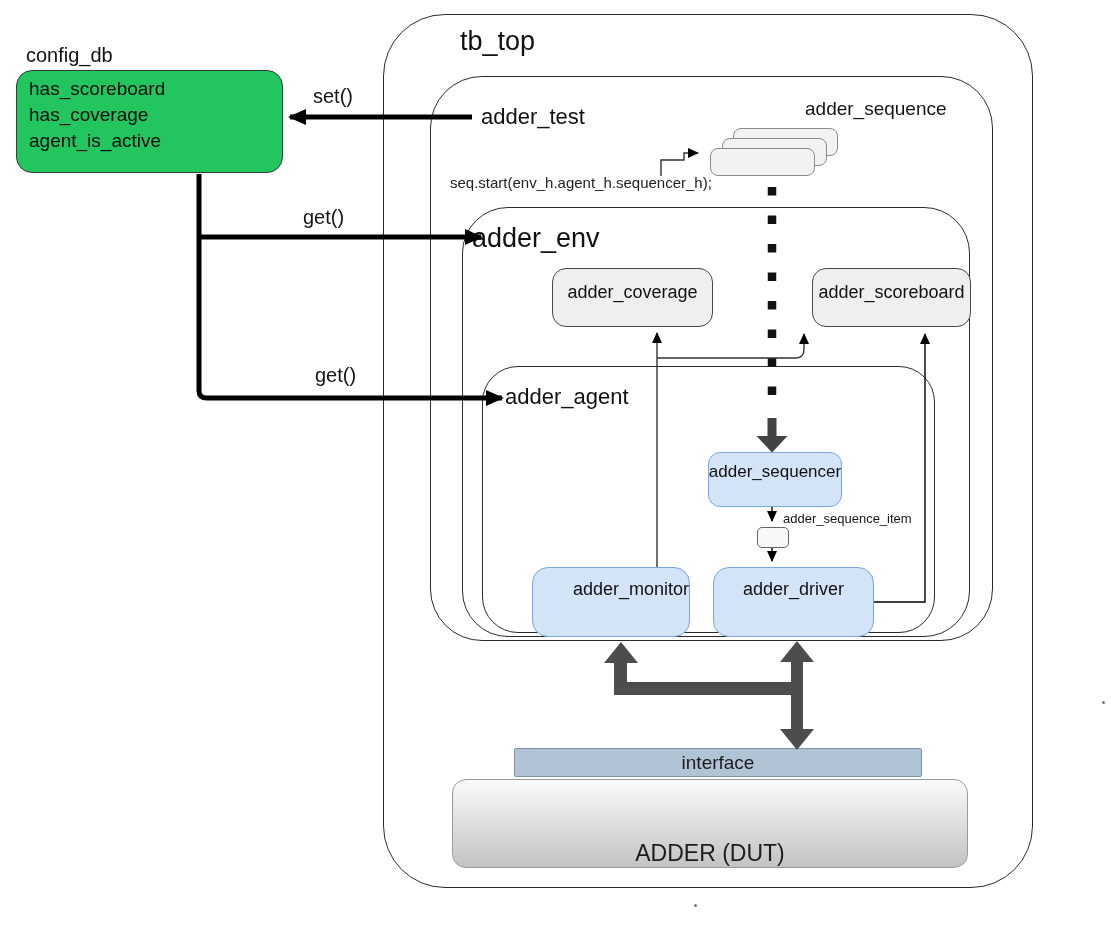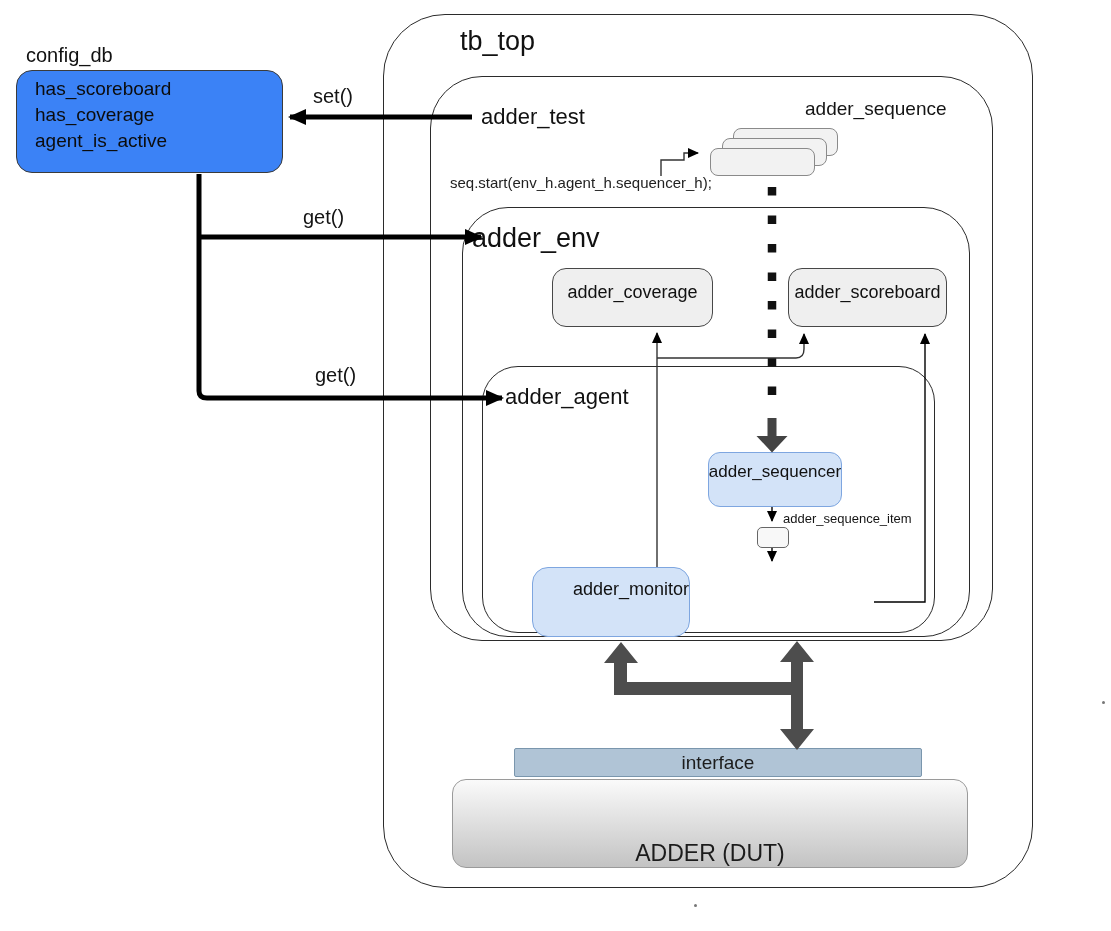--- a/index.html
+++ b/index.html
@@ -11,22 +11,22 @@
   .container{position:absolute;border:1.4px solid #2b2b2b;background:transparent;box-sizing:border-box;}
   .ctr-label{position:absolute;color:#111;white-space:nowrap;}
   
   .box{position:absolute;box-sizing:border-box;display:flex;justify-content:center;white-space:nowrap;}
   .graybox{background:#efefef;border:1.4px solid #474747;border-radius:14px;font-size:18px;color:#111;
            align-items:flex-start;padding-top:13px;}
   .bluebox{background:#d3e3f8;border:1.4px solid #7ea6e0;border-radius:16px;font-size:18px;color:#111;
            align-items:flex-start;padding-top:11px;}
   .stackbox{position:absolute;background:#f2f2f2;border:1px solid #8a8a8a;border-radius:8px;box-sizing:border-box;}
   .itembox{position:absolute;background:#f8f8f8;border:1.1px solid #666;border-radius:5px;box-sizing:border-box;}
-  .cfgbox{position:absolute;background:#3b82f6;border:1.6px solid #3b3b3b;border-radius:16px;box-sizing:border-box;
-          font-size:19px;color:#0c0c0c;padding:5px 0 0 18px;line-height:26px;}
+  .cfgbox{position:absolute;background:#22c55e;border:1.6px solid #3b3b3b;border-radius:16px;box-sizing:border-box;
+          font-size:19px;color:#0c0c0c;padding:5px 0 0 12px;line-height:26px;}
   .iface{position:absolute;background:#b0c4d6;border:1.5px solid #7a96ad;box-sizing:border-box;border-radius:2px;
          display:flex;align-items:center;justify-content:center;font-size:19px;color:#1c1c1c;}
   .dut{position:absolute;background:linear-gradient(#fafafa,#c3c3c3);border:1.5px solid #9a9a9a;border-radius:14px;
        box-sizing:border-box;display:flex;align-items:flex-end;justify-content:center;font-size:23px;color:#1c1c1c;}
   .note{position:absolute;white-space:nowrap;color:#141414;}
   svg.overlay{position:absolute;left:0;top:0;pointer-events:none;}
   .stray{position:absolute;width:3px;height:3px;background:#777;border-radius:50%;}
 </style>
 </head>
 <body>
@@ -56,31 +56,34 @@
 
   <div class="note" style="left:762px;top:98px;font-size:19px;margin-left:43px;">adder_sequence</div>
   <div class="stackbox" style="left:733px;top:128px;width:105px;height:28px;"></div>
   <div class="stackbox" style="left:722px;top:138px;width:105px;height:28px;"></div>
   <div class="stackbox" style="left:710px;top:148px;width:105px;height:28px;"></div>
   <div class="note" style="left:450px;top:174px;font-size:15px;color:#222;">seq.start(env_h.agent_h.sequencer_h);</div>
 
   <div class="box graybox" style="left:552px;top:268px;width:161px;height:59px;">
     <span>adder_coverage</span>
   </div>
-  <div class="box graybox" style="left:788px;top:268px;width:159px;height:59px;">
+  <div class="box graybox" style="left:812px;top:268px;width:159px;height:59px;">
     <span>adder_scoreboard</span>
   </div>
 
   <div class="box bluebox" style="left:708px;top:452px;width:134px;height:55px;font-size:17px;padding-top:9px;border-radius:12px;">
     <span>adder_sequencer</span>
   </div>
   <div class="note" style="left:783px;top:511px;font-size:13px;">adder_sequence_item</div>
   <div class="itembox" style="left:757px;top:527px;width:32px;height:21px;"></div>
   <div class="box bluebox" style="left:532px;top:567px;width:158px;height:70px;padding-left:40px;">
     <span>adder_monitor</span>
+  </div>
+  <div class="box bluebox" style="left:713px;top:567px;width:161px;height:70px;">
+    <span>adder_driver</span>
   </div>
 
   <div class="iface" style="left:514px;top:748px;width:408px;height:29px;">
     <span>interface</span>
   </div>
   <div class="dut" style="left:452px;top:779px;width:516px;height:89px;">
     <span>ADDER (DUT)</span>
   </div>
 
   <div class="stray" style="left:694px;top:904px;"></div>

